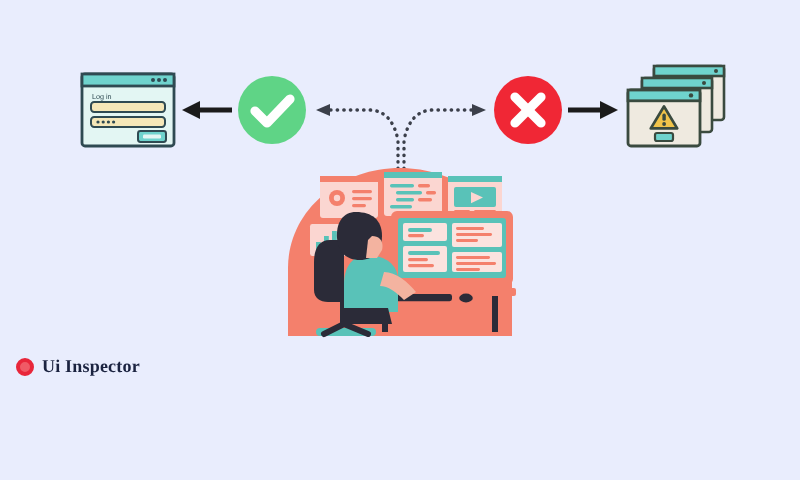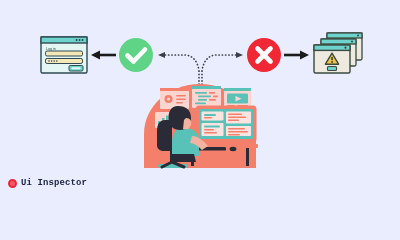--- a/index.html
+++ b/index.html
@@ -17,21 +17,21 @@
   }
   .brand-mark{
     width:9px;height:9px;border-radius:50%;
     border:2px solid #e8263a;background:#f05a66;
     box-sizing:border-box;
     display:block;
   }
   .brand-text{
     font-size:9px;font-weight:bold;color:#1b2340;
     letter-spacing:.1px;line-height:1;
-    font-family:Liberation Mono, monospace;
+    font-family:Liberation Serif, serif;
   }
 </style>
 </head>
 <body>
 
 <div id="stage">
 <svg width="400" height="200" viewBox="0 0 400 200" xmlns="http://www.w3.org/2000/svg">
 
   <rect x="0" y="0" width="400" height="200" fill="#e9edfd"></rect>
 

